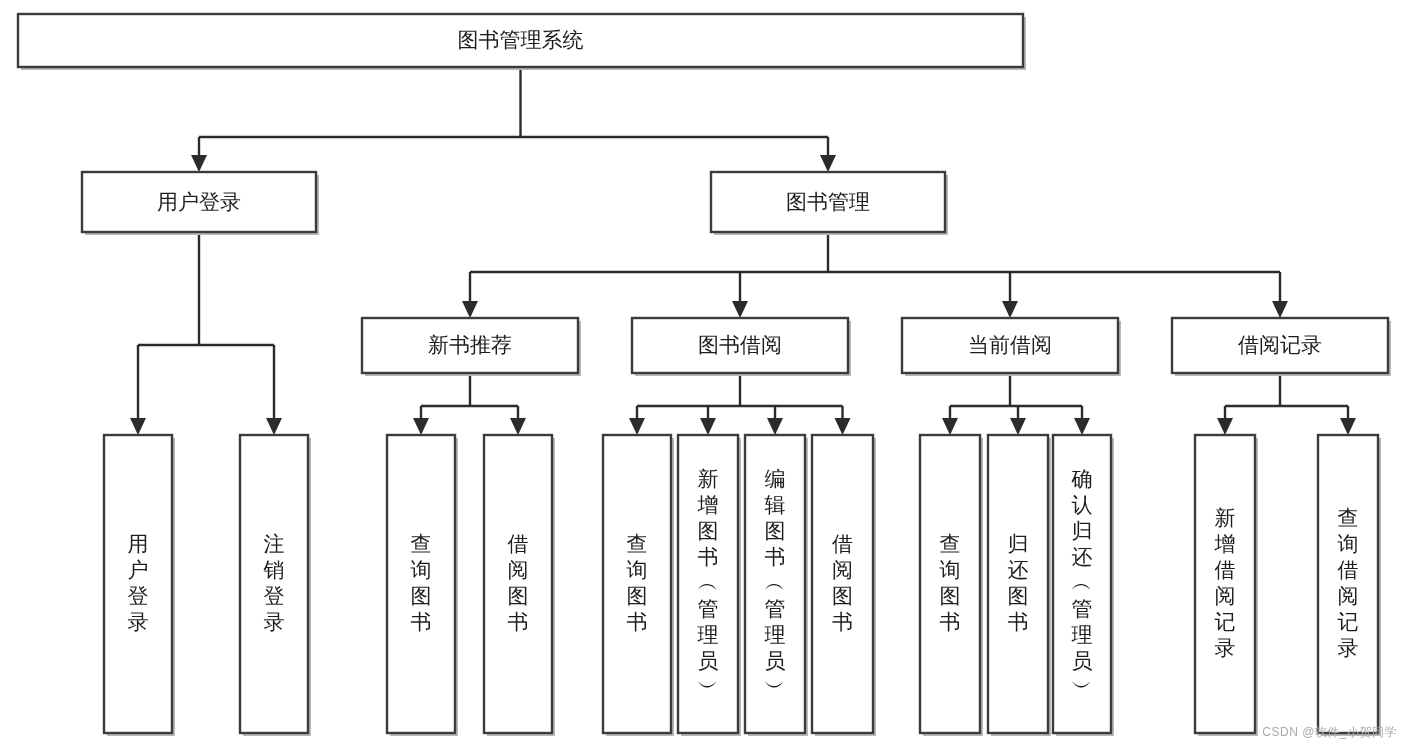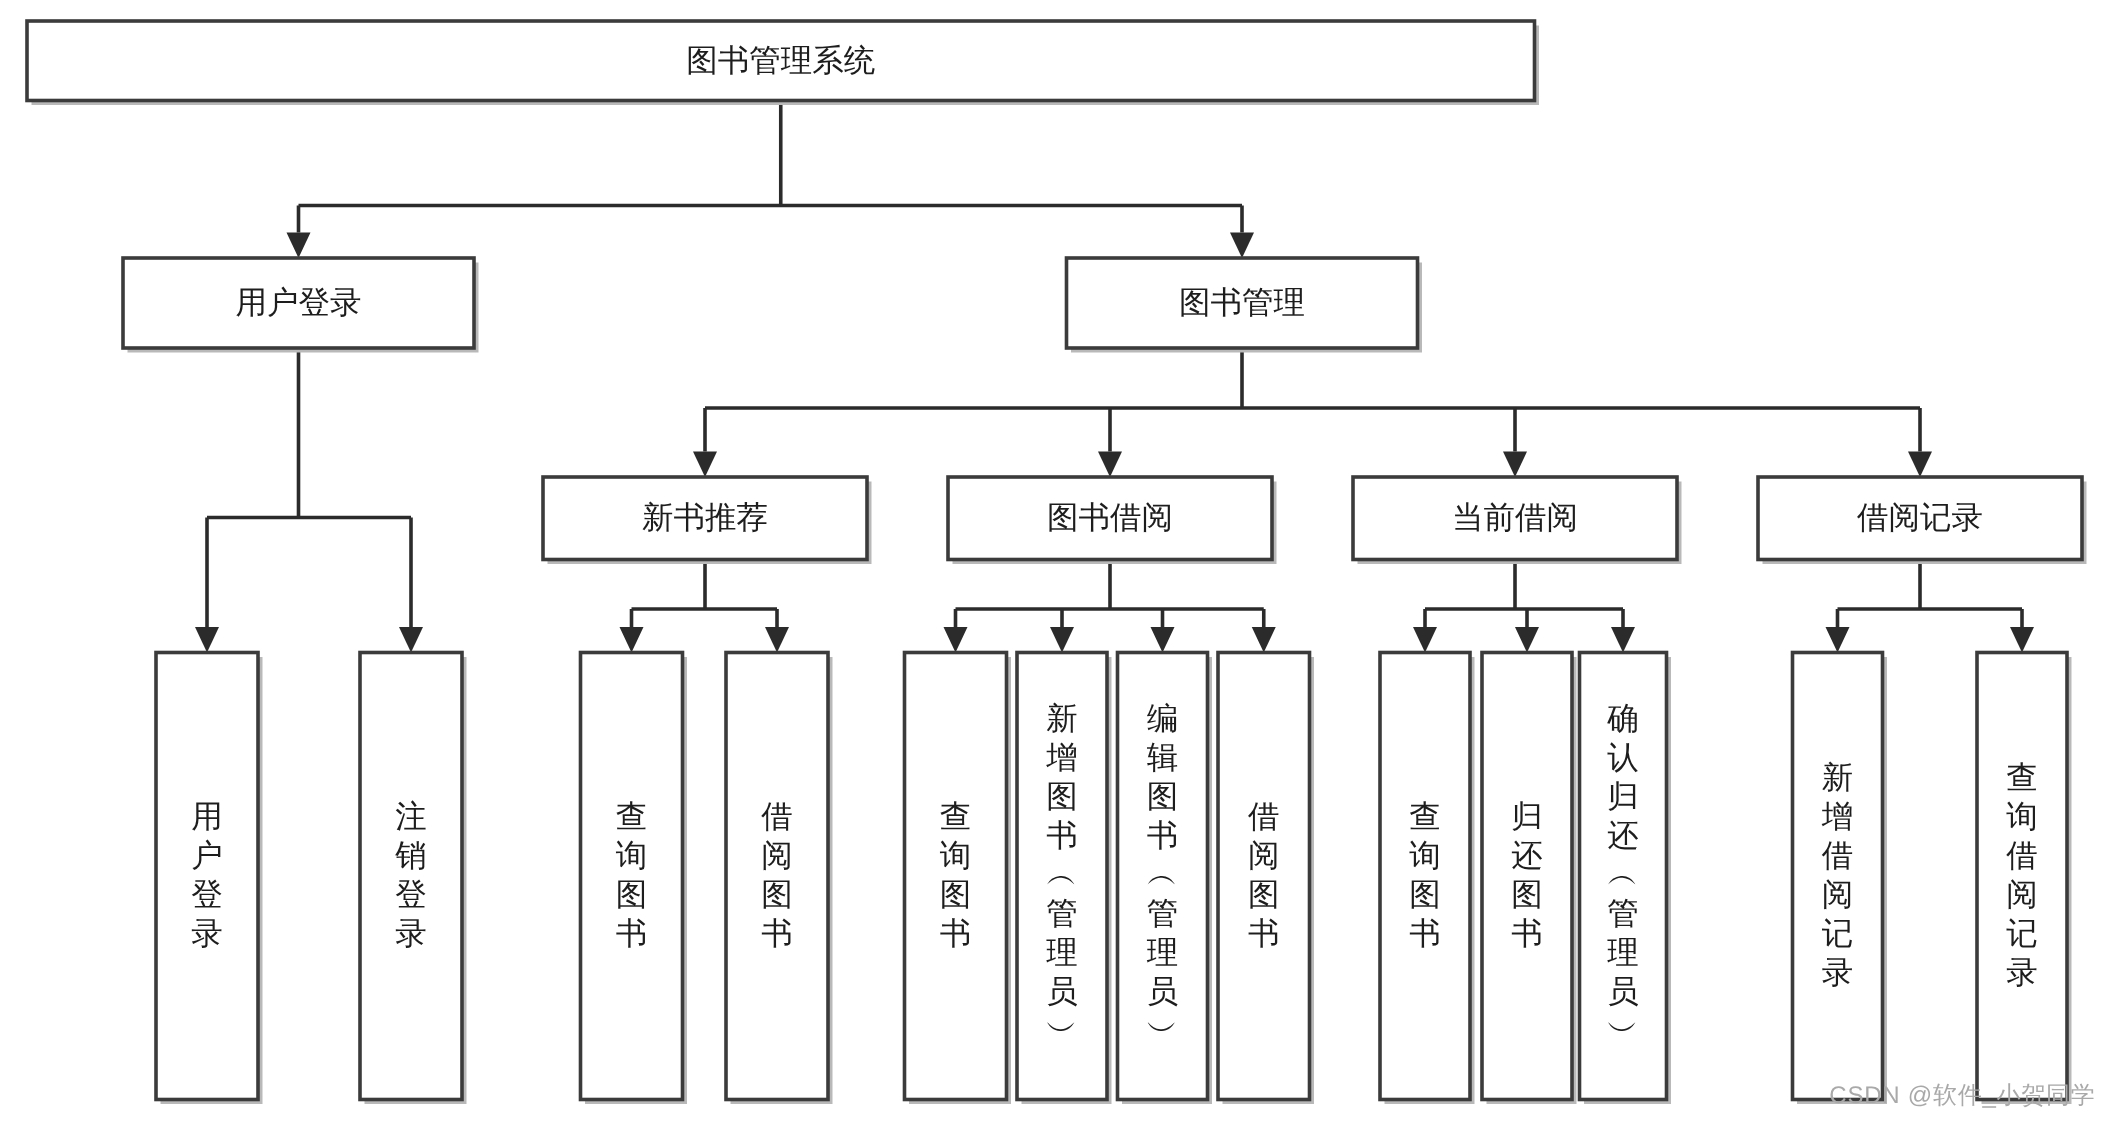--- a/index.html
+++ b/index.html
@@ -56,21 +56,21 @@
     font-family: "Liberation Sans", "DejaVu Sans", sans-serif;
     font-size: 21px;
     fill: #1d1d1d;
     text-anchor: middle;
   }
   .watermark {
     position: absolute;
     right: 8px;
     bottom: 6px;
     font-family: "Liberation Sans", "DejaVu Sans", sans-serif;
-    font-size: 16px;
+    font-size: 12px;
     color: #a9a9a9;
     letter-spacing: 0.5px;
     user-select: none;
     pointer-events: none;
   }
 </style>
 </head>
 <body>
 
 <div id="diagram-root">

